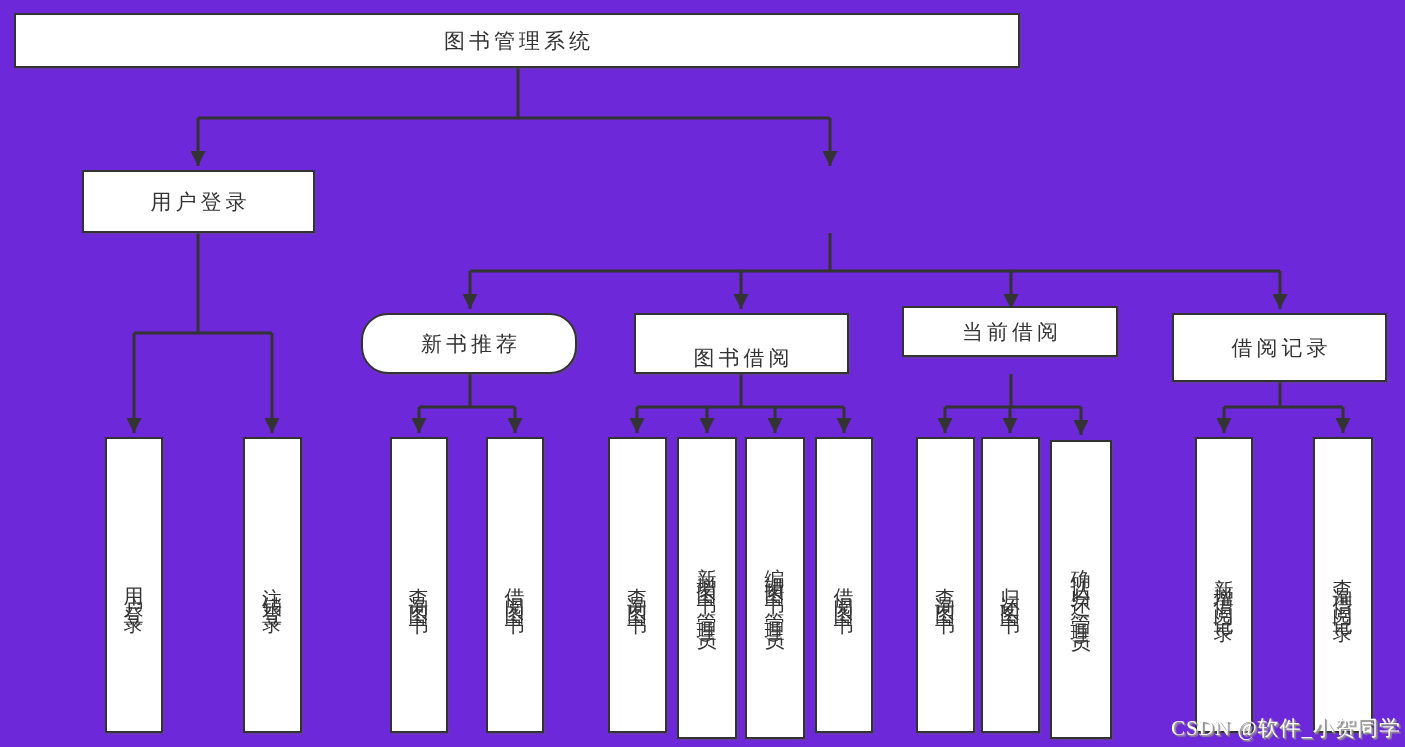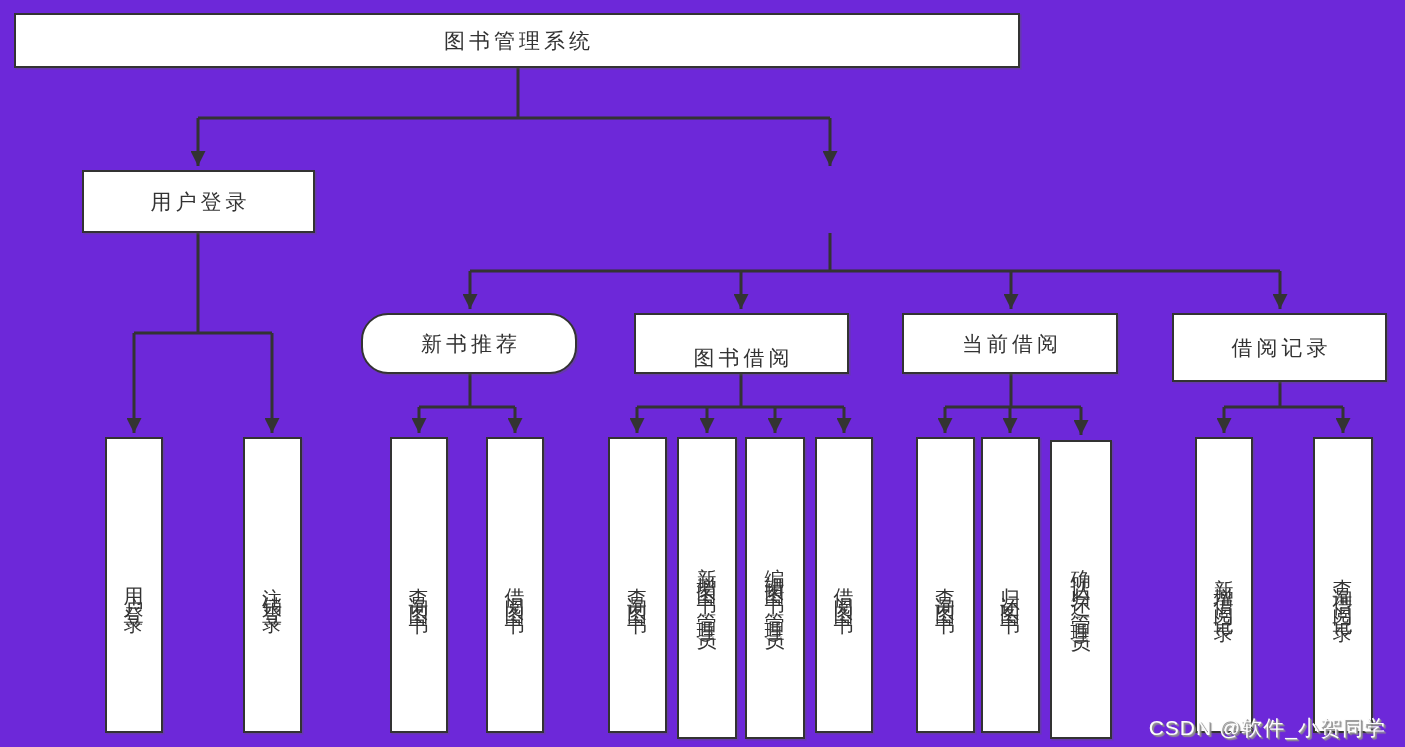--- a/index.html
+++ b/index.html
@@ -38,27 +38,28 @@
   }
   svg.connectors {
     position: absolute;
     left: 0; top: 0;
     width: 1405px; height: 747px;
     pointer-events: none;
   }
   .watermark {
     position: absolute;
     top: 714px;
-    right: 19px;
+    right: 4px;
     font-size: 21px;
     letter-spacing: 1px;
     color: #fdfdfd;
     text-shadow: 2px 2px 1px #8c8c8c, 1px 1px 0 #a5a5a5;
     z-index: 5;
     white-space: nowrap;
+    font-family: Liberation Serif, serif;
   }
 </style>
 </head>
 <body>
 
 <div class="stage">
 
   <svg class="connectors" viewBox="0 0 1405 747" xmlns="http://www.w3.org/2000/svg">
     <defs>
       <marker id="arrow" viewBox="0 0 10 10" refX="10" refY="5" markerWidth="7" markerHeight="5" orient="auto-start-reverse">
@@ -109,21 +110,21 @@
   <div class="box" style="left:82px; top:170px; width:233px; height:63px;">
     <span class="hlabel">用户登录</span>
   </div>
 
   <div class="box" style="left:361px; top:313px; width:216px; height:61px;border-radius:27px;">
     <span class="hlabel">新书推荐</span>
   </div>
   <div class="box" style="left:634px; top:313px; width:215px; height:61px;align-items:flex-end;">
     <span class="hlabel">图书借阅</span>
   </div>
-  <div class="box" style="left:902px; top:313px; width:216px; height:61px;">
+  <div class="box" style="left:902px; top:306px; width:216px; height:51px;">
     <span class="hlabel">当前借阅</span>
   </div>
   <div class="box" style="left:1172px; top:313px; width:215px; height:69px;">
     <span class="hlabel">借阅记录</span>
   </div>
 
   <div class="box" style="left:105px; top:437px; width:58px; height:296px;">
     <span class="vlabel">用户登录</span>
   </div>
   <div class="box" style="left:243px; top:437px; width:59px; height:296px;">

